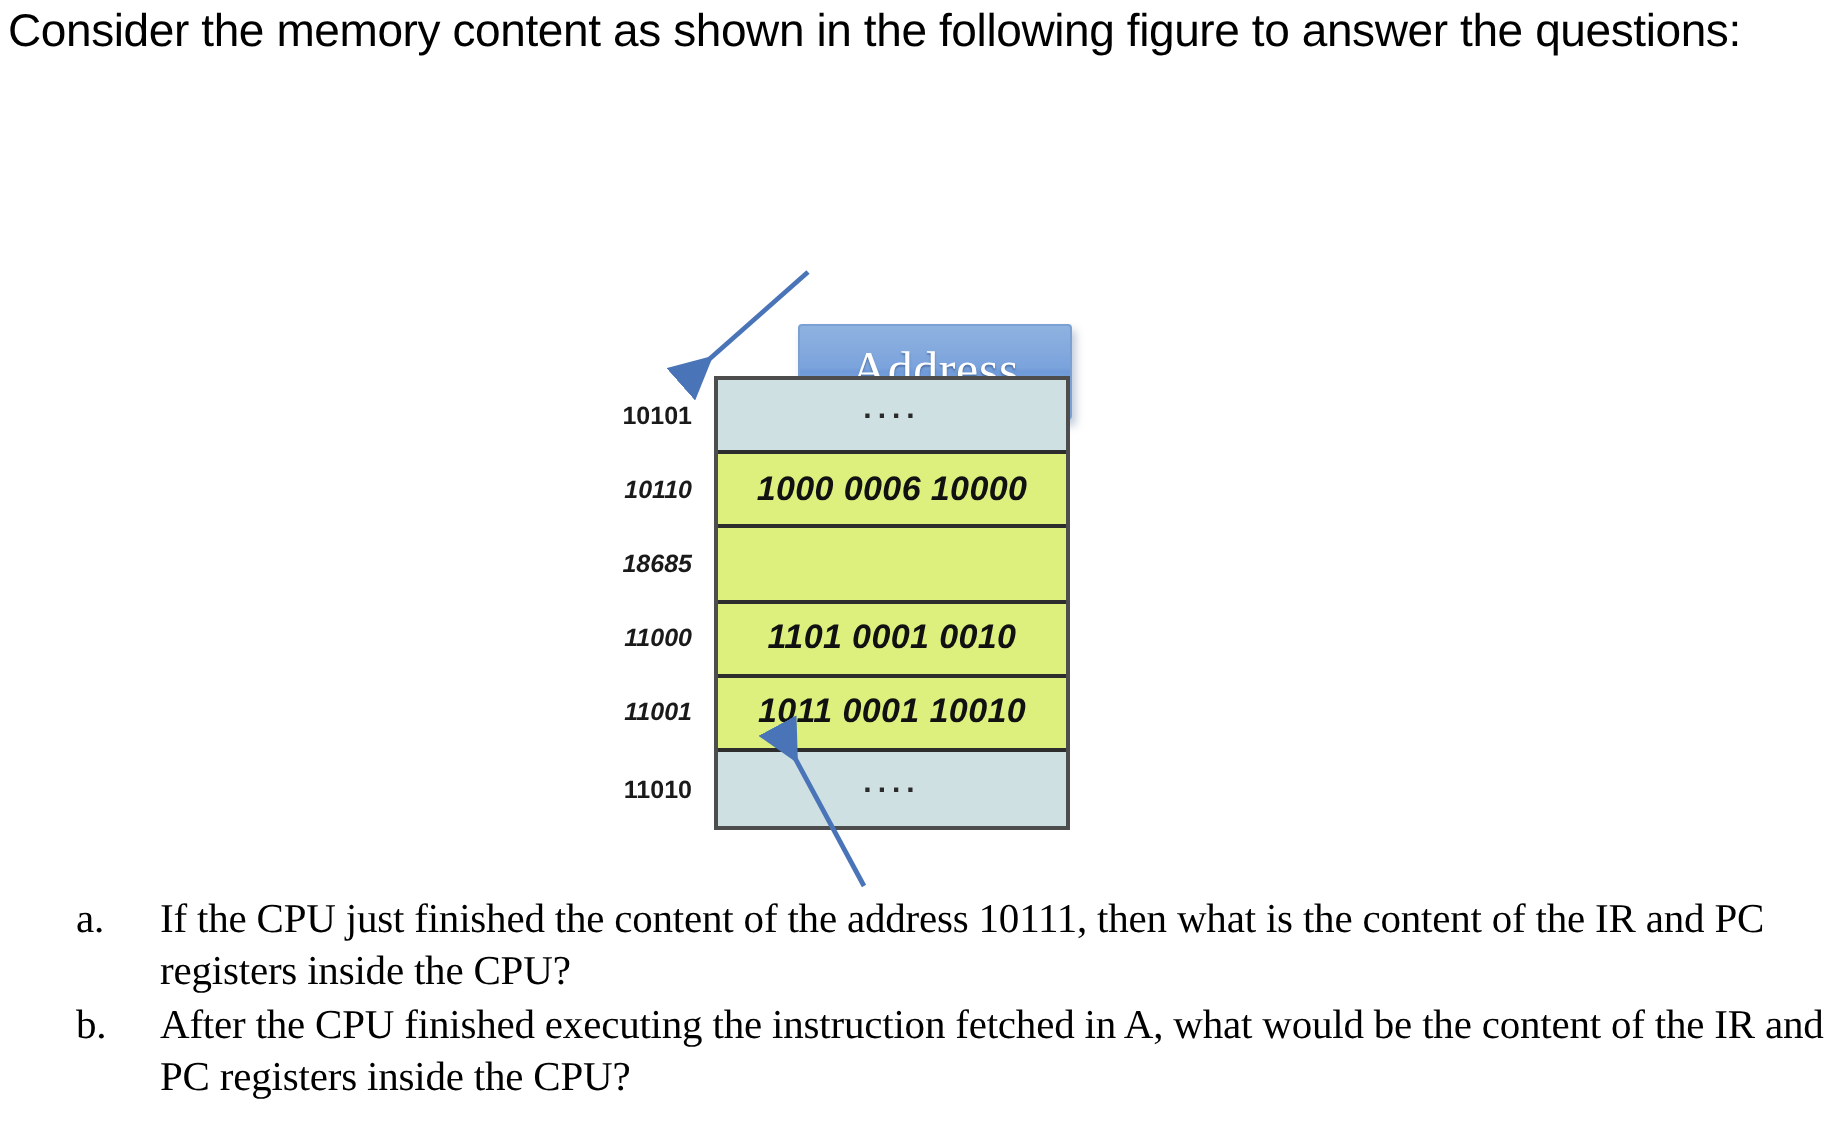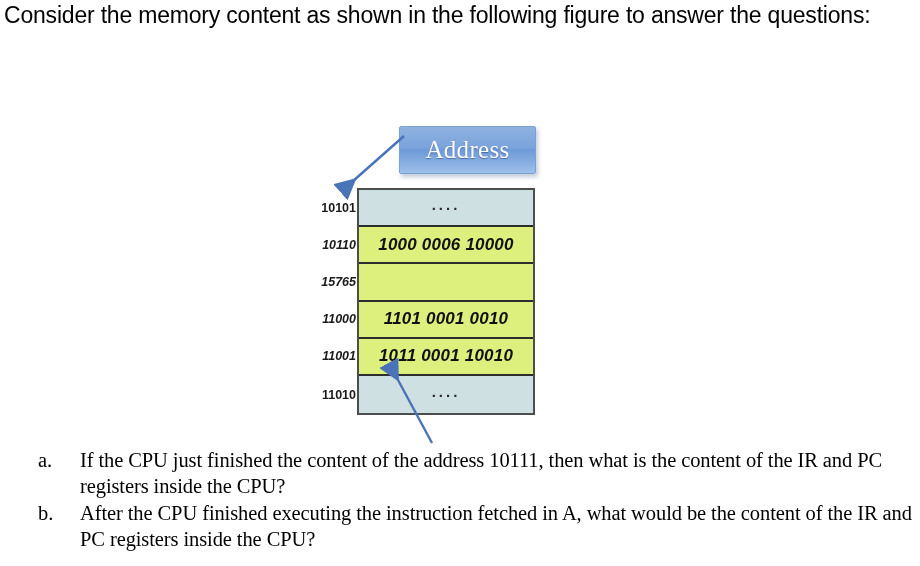--- a/index.html
+++ b/index.html
@@ -44,20 +44,21 @@
     position: absolute;
     border-radius: 2px;
     display: flex;
     align-items: center;
     justify-content: center;
     color: #ffffff;
     font-family: "Liberation Serif", "DejaVu Serif", serif;
     font-size: 25px;
     letter-spacing: 0.3px;
     text-shadow: 0 1px 1px rgba(30,60,110,0.55);
+    margin-top: 36px;
   }
   #address-callout {
     left: 399px;
     top: 71px;
     width: 137px;
     height: 48px;
     background: linear-gradient(to bottom, #8fb2e0 0%, #7ba3dc 45%, #6f9ad8 50%, #9dc0ea 100%);
     border: 1px solid #7ba0d4;
     box-shadow: 2px 3px 4px rgba(120,140,170,0.45);
   }
@@ -108,21 +109,21 @@
     top: -3px;
   }
 
   
   .addr-label {
     position: absolute;
     right: 100%;
     top: 0;
     height: 100%;
     width: 54px;
-    padding-right: 3px;
+    padding-right: 13px;
     display: flex;
     align-items: center;
     justify-content: flex-end;
     font-family: "Liberation Sans", "DejaVu Sans", sans-serif;
     font-weight: bold;
     font-size: 12.5px;
     letter-spacing: 0px;
     color: #1a1a1a;
   }
 
@@ -186,21 +187,21 @@
       <span class="addr-label">10101</span>
       <span class="dots">....</span>
     </div>
 
     <div class="mem-row filled">
       <span class="addr-label">10110</span>
       <span>1000 0006 10000</span>
     </div>
 
     <div class="mem-row filled">
-      <span class="addr-label">15765</span>
+      <span class="addr-label">18685</span>
     </div>
 
     <div class="mem-row filled">
       <span class="addr-label">11000</span>
       <span>1101 0001 0010</span>
     </div>
 
     <div class="mem-row filled">
       <span class="addr-label">11001</span>
       <span>1011 0001 10010</span>

